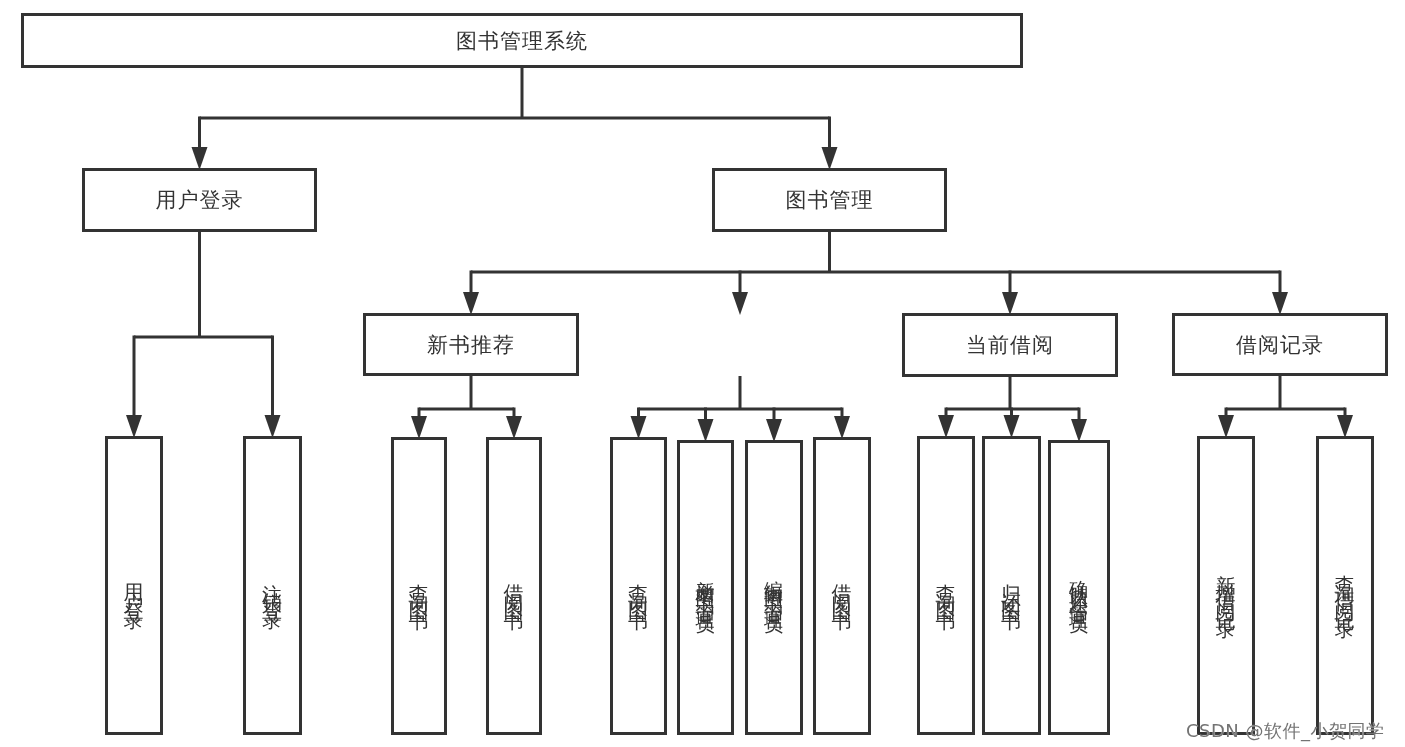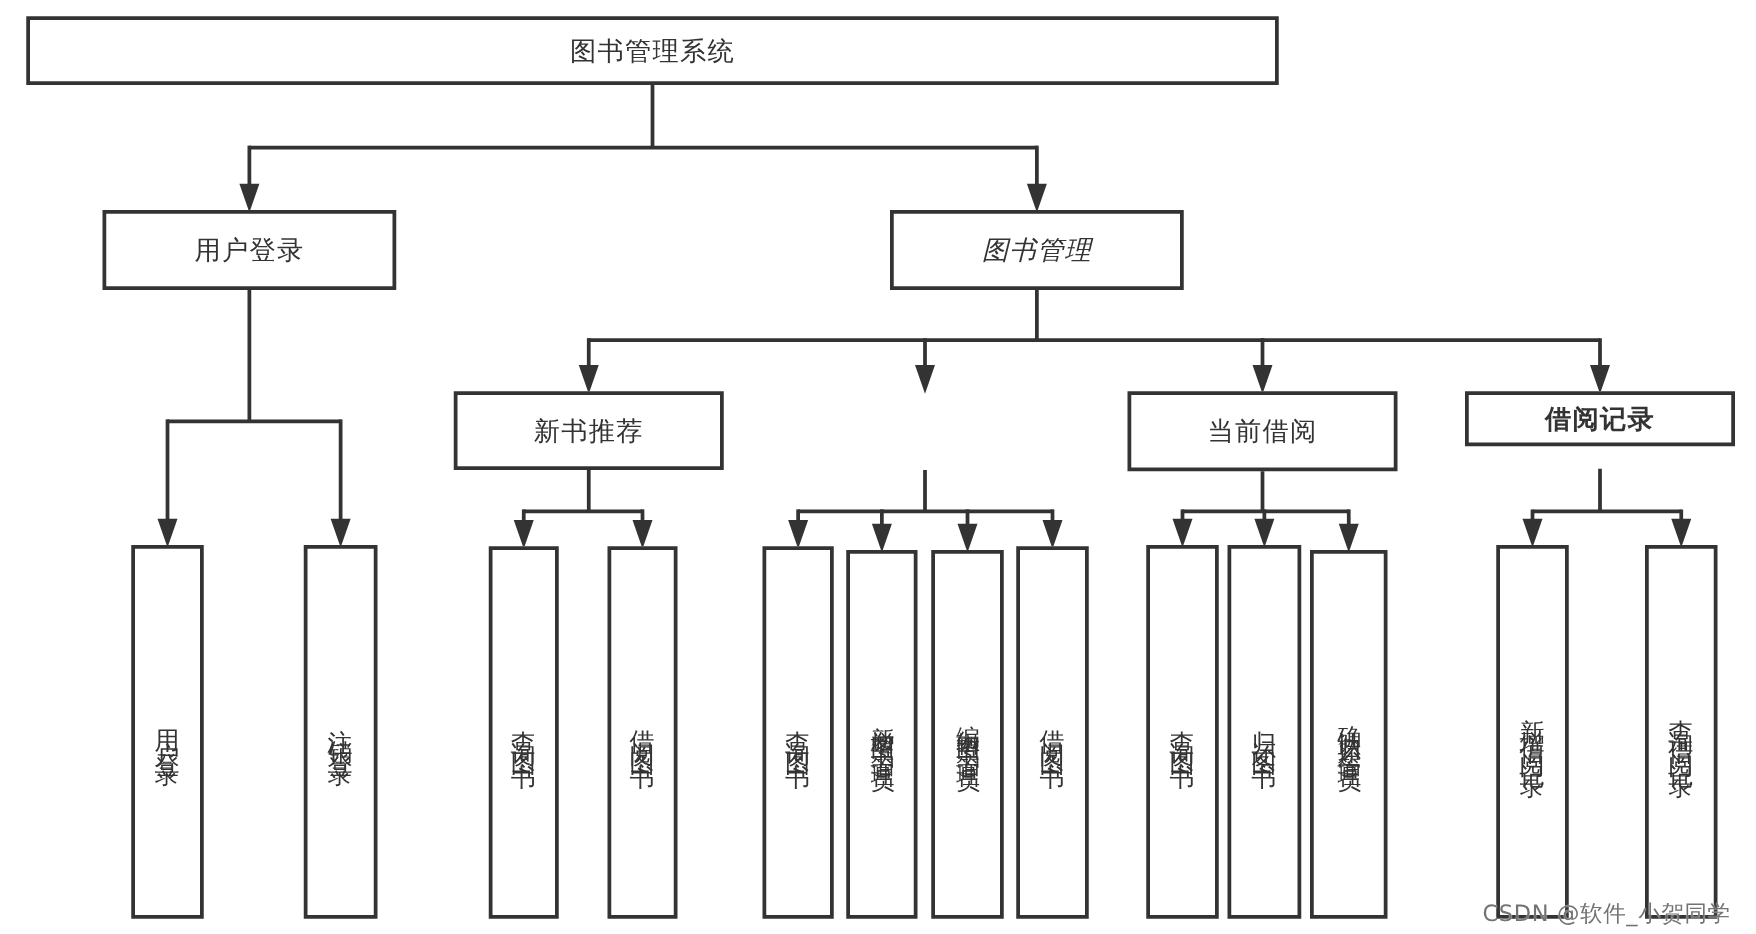--- a/index.html
+++ b/index.html
@@ -94,30 +94,30 @@
       <path d="M 1345 407.5 V 432" fill="none" stroke="#333333" stroke-width="3"></path>
       <polygon points="1337,415 1353,415 1345,438" fill="#333333"></polygon>
     </svg>
   <div id="watermark" style="color: #737373;">CSDN @软件_小贺同学</div>
 <div class="node node-h" style="left: 21px; top: 13px; width: 1002px; height: 55px;">
     <span class="label">图书管理系统</span>
   </div>
     <div class="node node-h" style="left: 82px; top: 168px; width: 235px; height: 64px;">
     <span class="label">用户登录</span>
   </div>
-    <div class="node node-h" style="left: 712px; top: 168px; width: 235px; height: 64px; font-style: italic;">
+    <div class="node node-h" style="left: 712px; top: 168px; width: 235px; height: 64px;">
     <span class="label">图书管理</span>
   </div>
     <div class="node node-h" style="left: 363px; top: 313px; width: 216px; height: 63px;">
     <span class="label">新书推荐</span>
   </div>
     <div class="node node-h" style="left: 902px; top: 313px; width: 216px; height: 64px;">
     <span class="label">当前借阅</span>
   </div>
-    <div class="node node-h" style="left: 1172px; top: 313px; width: 216px; height: 44px; font-weight: bold;">
+    <div class="node node-h" style="left: 1172px; top: 313px; width: 216px; height: 63px;">
     <span class="label">借阅记录</span>
   </div>
     <div class="node node-v" style="left: 105px; top: 436px; width: 58px; height: 299px;">
     <span class="label">用户登录</span>
   </div>
     <div class="node node-v" style="left: 243px; top: 436px; width: 59px; height: 299px;">
     <span class="label">注销登录</span>
   </div>
     <div class="node node-v" style="left: 391px; top: 437px; width: 56px; height: 298px;">
     <span class="label">查询图书</span>

